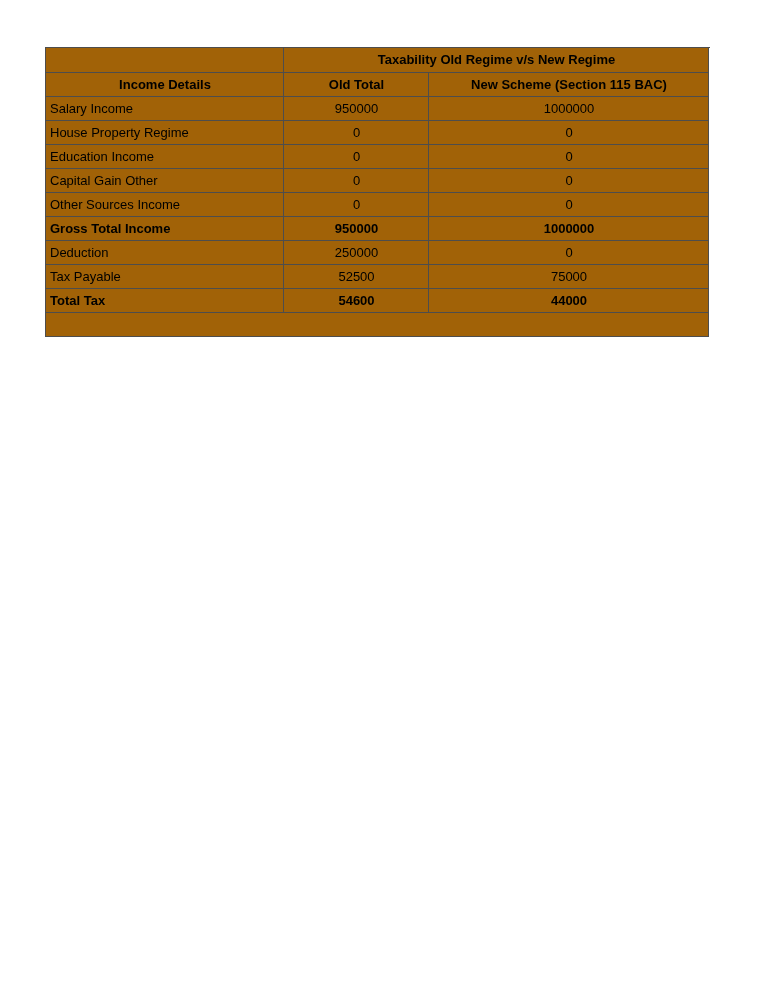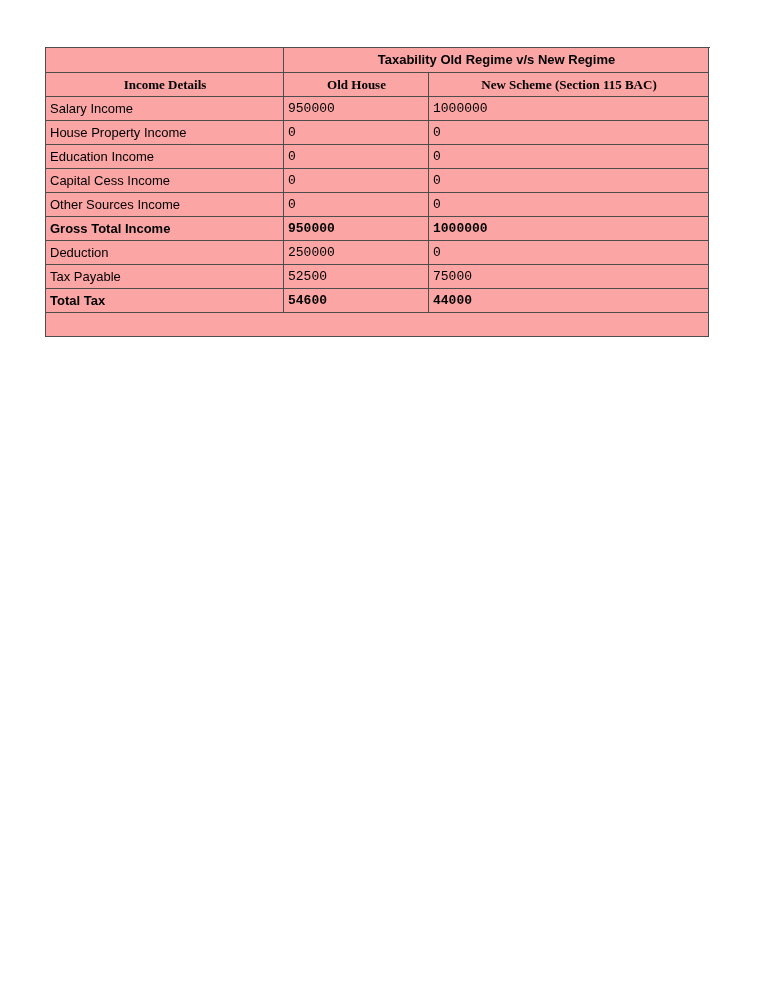--- a/index.html
+++ b/index.html
@@ -27,21 +27,21 @@
     position: absolute;
     left: 45px;
     top: 47px;
     width: 663px;
   }
 
   table.tax-table {
     border-collapse: collapse;
     table-layout: fixed;
     width: 663px;
-    background: #fca5a5;
+    background: #a16207;
   }
 
   table.tax-table td {
     border: 1px solid #4d4d4d;
     font-size: 13px;
     line-height: 14px;
     height: 19px;
     padding: 2px 3px 2px 4px;
     vertical-align: middle;
     white-space: nowrap;
@@ -66,32 +66,30 @@
     height: 20px;
     border-left: none;
   }
 
   
   .header-row td {
     text-align: center;
     font-weight: bold;
     font-size: 13px;
     height: 20px;
-    font-family: Liberation Serif, serif;
   }
 
   
   .label-cell {
     text-align: left;
     margin-left: 16px;
   }
   .num-cell {
-    text-align: left;
+    text-align: center;
     padding-right: 4px;
-    font-family: Liberation Mono, monospace;
   }
   tr.bold-row td {
     font-weight: bold;
   }
 
   
   .empty-row td {
     height: 21px;
     border: 1px solid #4d4d4d;
   }
@@ -110,44 +108,44 @@
       </colgroup>
       <tbody>
 
         <tr class="title-row">
           <td class="spacer-cell"></td>
           <td class="title-cell" colspan="3">Taxability Old Regime v/s New Regime</td>
         </tr>
 
         <tr class="header-row">
           <td>Income Details</td>
-          <td>Old House</td>
+          <td>Old Total</td>
           <td>New Scheme (Section 115 BAC)</td>
         </tr>
 
         <tr>
           <td class="label-cell">Salary Income</td>
           <td class="num-cell">950000</td>
           <td class="num-cell">1000000</td>
         </tr>
 
         <tr>
-          <td class="label-cell">House Property Income</td>
+          <td class="label-cell">House Property Regime</td>
           <td class="num-cell">0</td>
           <td class="num-cell">0</td>
         </tr>
 
         <tr>
           <td class="label-cell">Education Income</td>
           <td class="num-cell">0</td>
           <td class="num-cell">0</td>
         </tr>
 
         <tr>
-          <td class="label-cell">Capital Cess Income</td>
+          <td class="label-cell">Capital Gain Other</td>
           <td class="num-cell">0</td>
           <td class="num-cell">0</td>
         </tr>
 
         <tr>
           <td class="label-cell">Other Sources Income</td>
           <td class="num-cell">0</td>
           <td class="num-cell">0</td>
         </tr>
 

